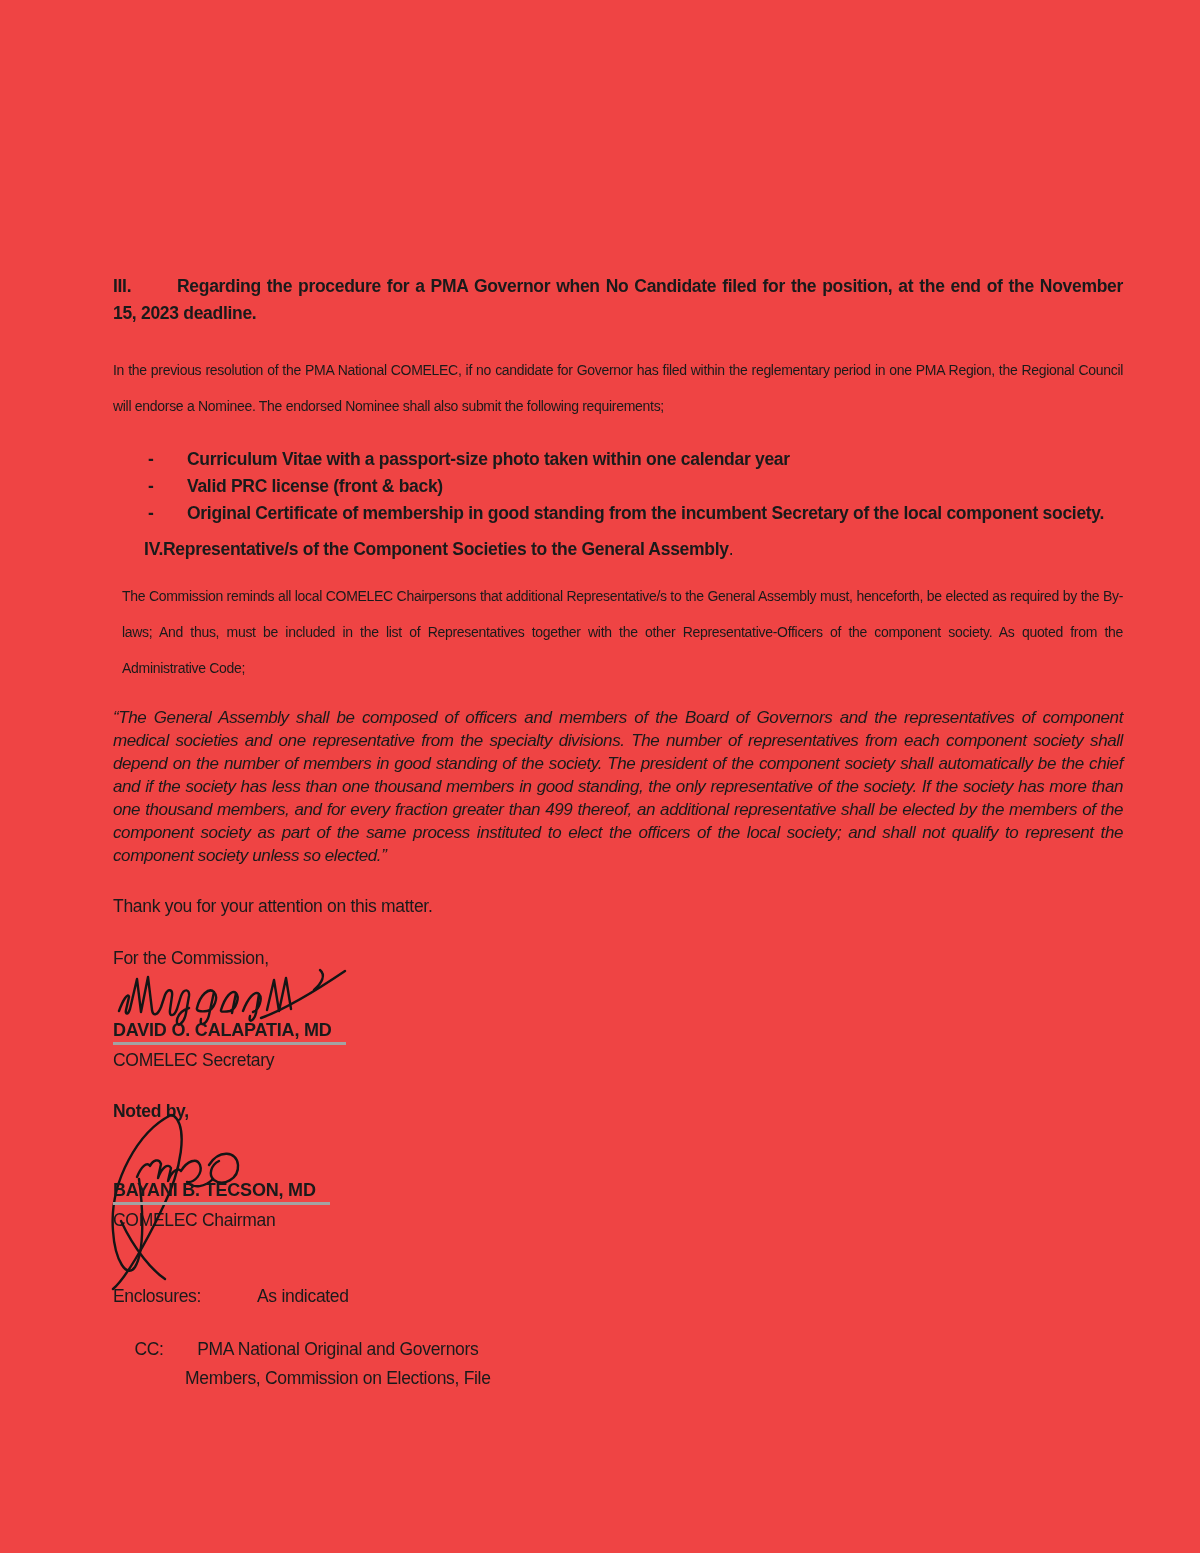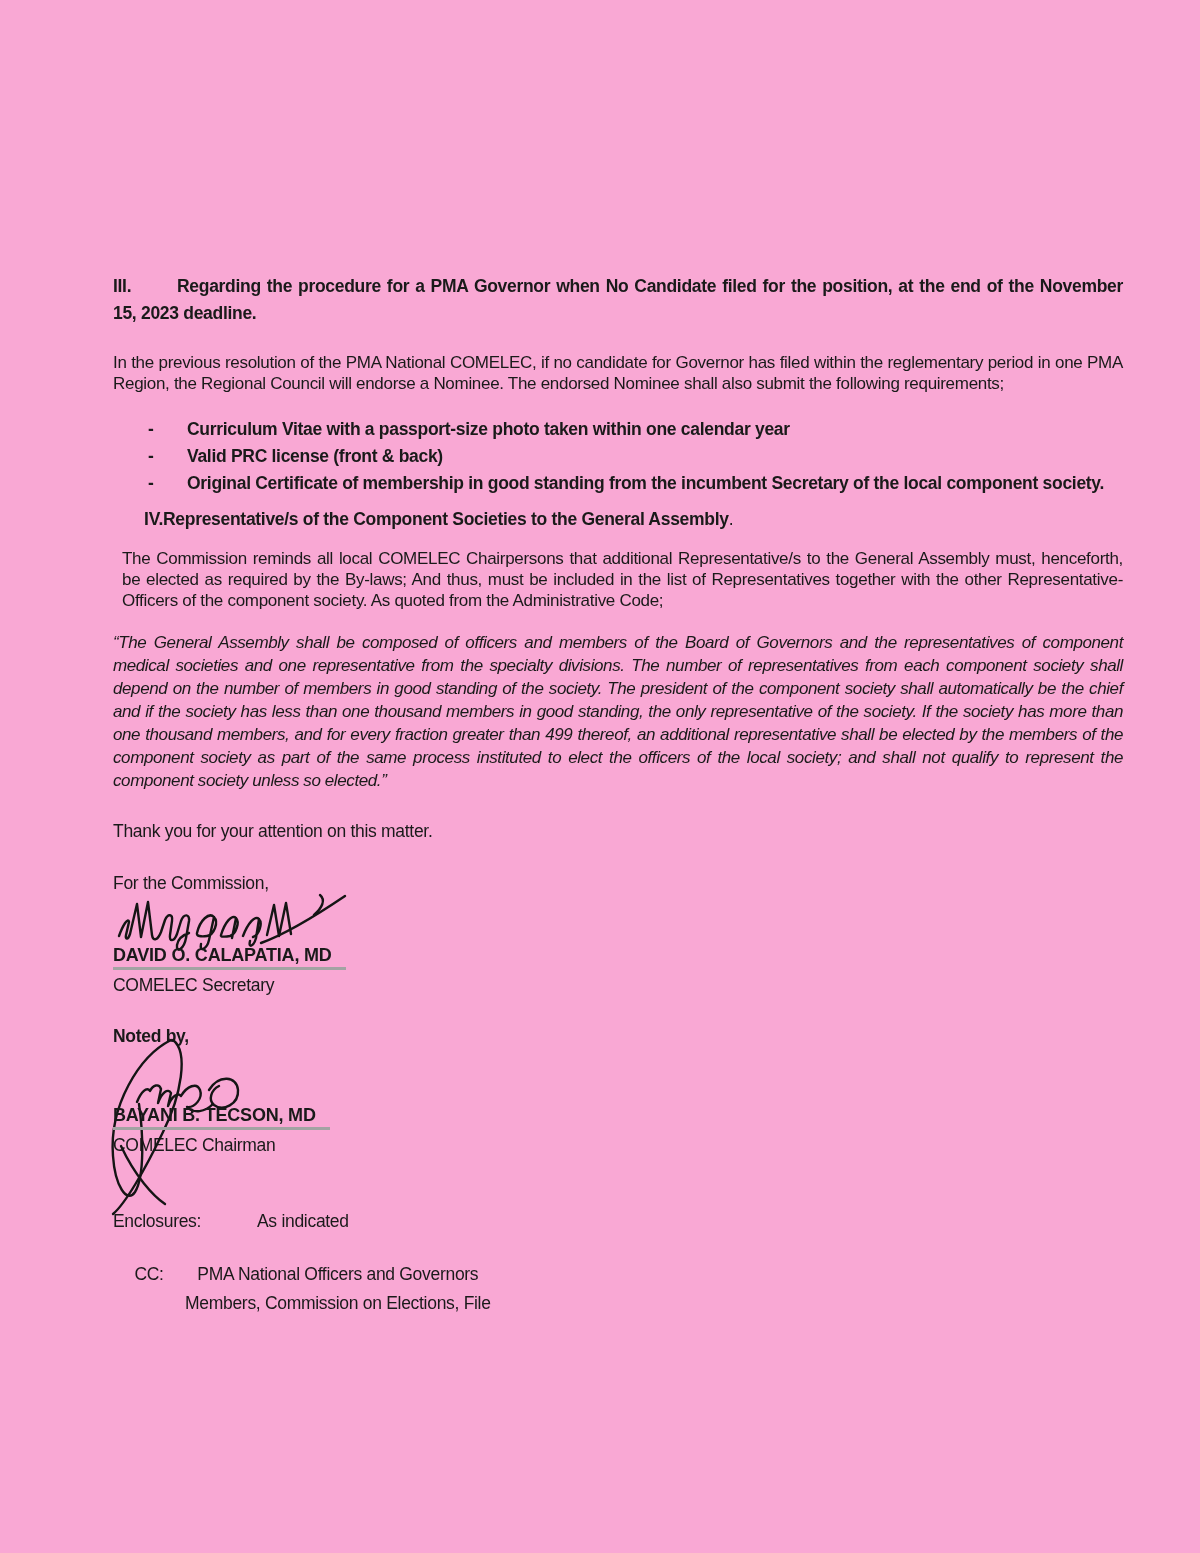--- a/index.html
+++ b/index.html
@@ -1,22 +1,22 @@
 <!DOCTYPE html>
 <html><head>
 <meta charset="utf-8">
 <style>
   html,body{margin:0;padding:0;background:#e8e8e8;}
   .doc{
-    width:1200px;height:1553px;background:#f9a8d4;position:relative;
+    width:1200px;height:1553px;background:#ef4444;position:relative;
     font-family:"Liberation Sans",sans-serif;color:#1a1a1a;overflow:hidden;
   }
   .content{position:absolute;left:113px;width:1010px;top:0;}
   p{margin:0;}
-  .body-text{font-size:17px;line-height:21px;letter-spacing:-0.3px;text-align:justify;}
+  .body-text{font-size:14px;line-height:36px;letter-spacing:-0.3px;text-align:justify;}
   .heading{margin-top:273px;font-weight:700;font-size:17.5px;line-height:27px;letter-spacing:-0.3px;text-align:justify;}
   .num-iii{display:inline-block;width:64px;}
   .para-1{margin-top:25px;}
   .req-list{margin-top:22px;}
   .req-item{position:relative;padding-left:74px;font-weight:700;font-size:17.5px;line-height:27px;letter-spacing:-0.3px;text-align:justify;}
   .dash{position:absolute;left:35px;top:0;font-weight:700;}
   .heading-iv{margin-top:9px;font-size:17.5px;line-height:27px;letter-spacing:-0.3px;}
   .num-iv{display:inline-block;width:50px;font-weight:700;text-align:right;}
   .heading-iv .ht{font-weight:700;}
   .para-2{margin-top:15px;margin-left:9px;}
@@ -94,19 +94,19 @@
     </div>
 
     <div class="enclosures">
       <span class="enc-label">Enclosures:</span>
       <span>As indicated</span>
     </div>
 
     <div class="cc-block">
       <span class="cc-label">CC:</span>
       <div>
-        <p>PMA National Officers and Governors</p>
+        <p>PMA National Original and Governors</p>
         <p>Members, Commission on Elections, File</p>
       </div>
     </div>
 
   </div>
 </div>
 
 </body></html>

